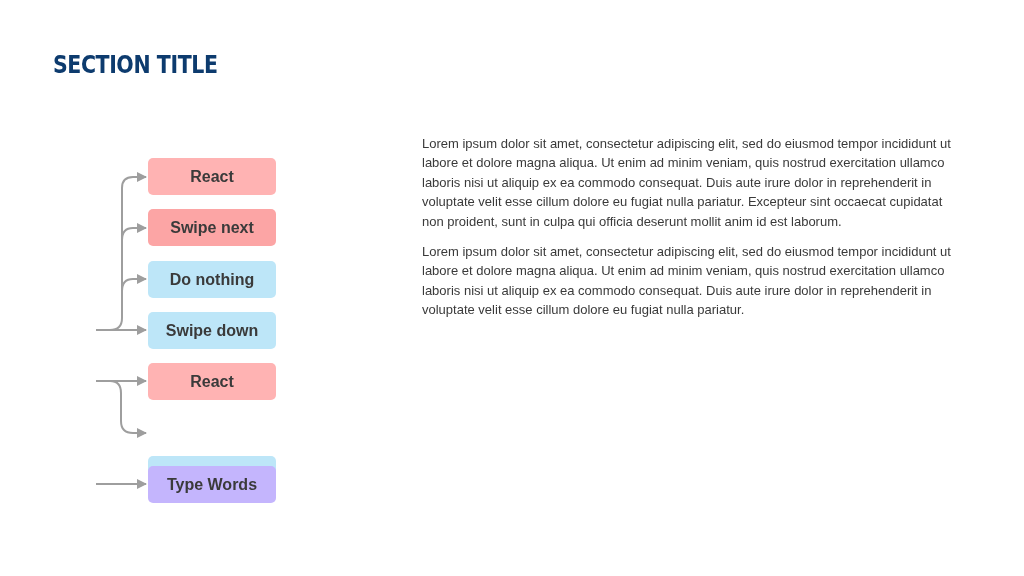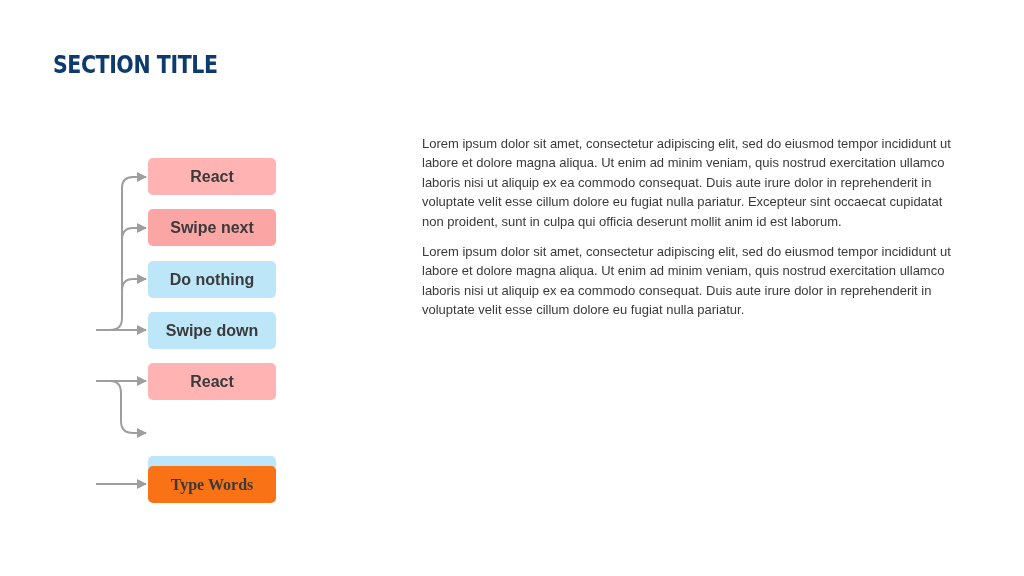--- a/index.html
+++ b/index.html
@@ -65,21 +65,21 @@
   </div>
   <div class="box" style="top:312px;background:#bde6f8;">
     <span>Swipe down</span>
   </div>
   <div class="box" style="top:363px;background:#ffb3b3;">
     <span>React</span>
   </div>
   <div class="box" style="top:414px;background:#bde6f8;margin-top:42px;">
     <span>Keep Scrolling</span>
   </div>
-  <div class="box" style="top:466px;background:#f97316;font-family:Liberation Serif, serif;">
+  <div class="box" style="top:466px;background:#c4b5fd;">
     <span>Type Words</span>
   </div>
 </div>
 
 <div class="text-col">
   <p>Lorem ipsum dolor sit amet, consectetur adipiscing elit, sed do eiusmod tempor incididunt ut labore et dolore magna aliqua. Ut enim ad minim veniam, quis nostrud exercitation ullamco laboris nisi ut aliquip ex ea commodo consequat. Duis aute irure dolor in reprehenderit in voluptate velit esse cillum dolore eu fugiat nulla pariatur. Excepteur sint occaecat cupidatat non proident, sunt in culpa qui officia deserunt mollit anim id est laborum.</p>
   <p>Lorem ipsum dolor sit amet, consectetur adipiscing elit, sed do eiusmod tempor incididunt ut labore et dolore magna aliqua. Ut enim ad minim veniam, quis nostrud exercitation ullamco laboris nisi ut aliquip ex ea commodo consequat. Duis aute irure dolor in reprehenderit in voluptate velit esse cillum dolore eu fugiat nulla pariatur.</p>
 </div>
 
 </body></html>

